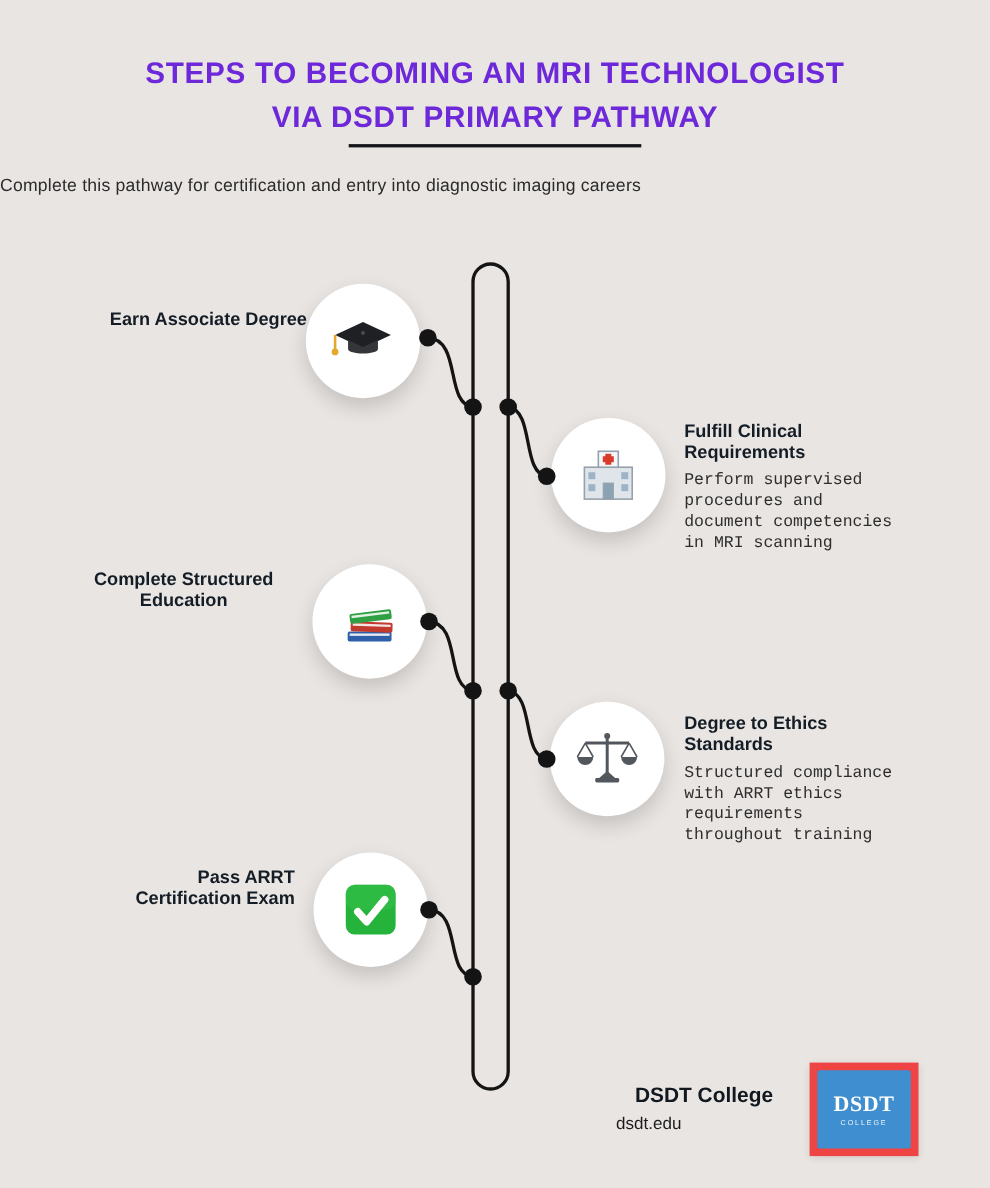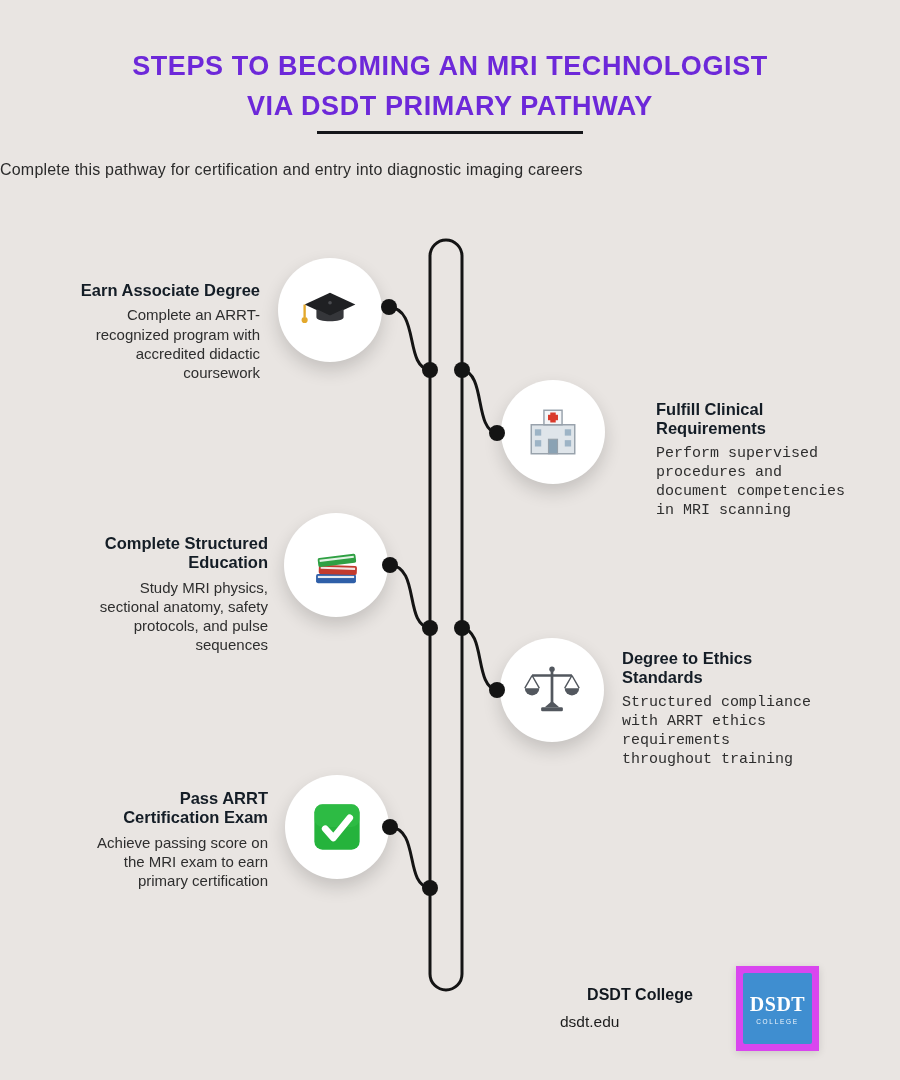--- a/index.html
+++ b/index.html
@@ -46,43 +46,43 @@
     margin:0;font-size:16.5px;line-height:1.18;color:#141d26;font-weight:800;
   }
   .step-text p{
     margin:5px 0 0;font-size:15px;line-height:1.27;color:#2e2e2e;
   }
   .side-left{text-align:right;}
   .side-left p{max-width:190px;margin-left:auto;}
   .side-right{text-align:left;}
   .side-right p{max-width:196px;font-family:Liberation Mono, monospace;}
 
-  .s1{left:20px;top:281px;width:240px;}
-  .s2{left:622px;top:400px;width:236px;margin-left:34px;}
-  .s3{left:28px;top:534px;width:240px;}
+  .s1{left:39px;top:281px;width:240px;}
+  .s2{left:622px;top:383px;width:236px;}
+  .s3{left:28px;top:518px;width:240px;text-align:center;}
   .s4{left:622px;top:649px;width:236px;}
   .s5{left:28px;top:789px;width:240px;}
 
   .s2 h3{max-width:176px;}
   .s3 h3{max-width:202px;margin-left:auto;}
   .s4 h3{max-width:170px;}
   .s5 h3{max-width:168px;margin-left:auto;}
 
   
   .footer-org{
     position:absolute;left:560px;top:986px;width:160px;text-align:center;
-    font-size:16px;font-weight:800;color:#12181f;z-index:4;
+    font-size:19px;font-weight:800;color:#12181f;z-index:4;
   }
   .footer-site{
     position:absolute;left:560px;top:1013px;width:160px;
     font-size:15.5px;color:#1c1c1c;z-index:4;
   }
   .logo-outer{
-    position:absolute;left:736px;top:966px;width:83px;height:85px;
-    background:#d946ef;box-shadow:0 2px 8px rgba(0,0,0,.13);z-index:4;
+    position:absolute;left:736px;top:966px;width:99px;height:85px;
+    background:#ef4444;box-shadow:0 2px 8px rgba(0,0,0,.13);z-index:4;
   }
   .logo-inner{
     position:absolute;left:7px;top:7px;right:7px;bottom:7px;
     background:#3f8ed0;border-radius:2px;
     display:flex;flex-direction:column;align-items:center;justify-content:center;
   }
   .logo-dsdt{
     font-family:"Liberation Serif", serif;font-weight:700;font-size:20px;
     color:#ffffff;letter-spacing:.5px;
   }
@@ -179,41 +179,38 @@
   <div class="node n5">
     <svg width="58" height="58" viewBox="0 0 64 64">
       <rect x="7" y="7" width="50" height="50" rx="9" fill="#25b33c"></rect>
       <rect x="7" y="7" width="50" height="25" rx="9" fill="#35c14a" opacity="0.55"></rect>
       <path d="M19 34 L28 44 L46 22" stroke="#ffffff" stroke-width="7.5" fill="none" stroke-linecap="round" stroke-linejoin="round"></path>
     </svg>
   </div>
 
   <div class="step-text side-left s1">
     <h3>Earn Associate Degree</h3>
-    <p>Complete an ARRT-recognized program with accredited didactic coursework</p>
   </div>
 
   <div class="step-text side-right s2">
     <h3>Fulfill Clinical Requirements</h3>
     <p>Perform supervised procedures and document competencies in MRI scanning</p>
   </div>
 
   <div class="step-text side-left s3">
     <h3>Complete Structured Education</h3>
-    <p>Study MRI physics, sectional anatomy, safety protocols, and pulse sequences</p>
   </div>
 
   <div class="step-text side-right s4">
     <h3>Degree to Ethics Standards</h3>
     <p>Structured compliance with ARRT ethics requirements throughout training</p>
   </div>
 
   <div class="step-text side-left s5">
     <h3>Pass ARRT Certification Exam</h3>
-    <p>Achieve passing score on the MRI exam to earn primary certification</p>
   </div>
 
   <div class="footer-org">DSDT College</div>
   <div class="footer-site">dsdt.edu</div>
 
   <div class="logo-outer">
     <div class="logo-inner">
       <div class="logo-dsdt">DSDT</div>
       <div class="logo-college">COLLEGE</div>
     </div>

